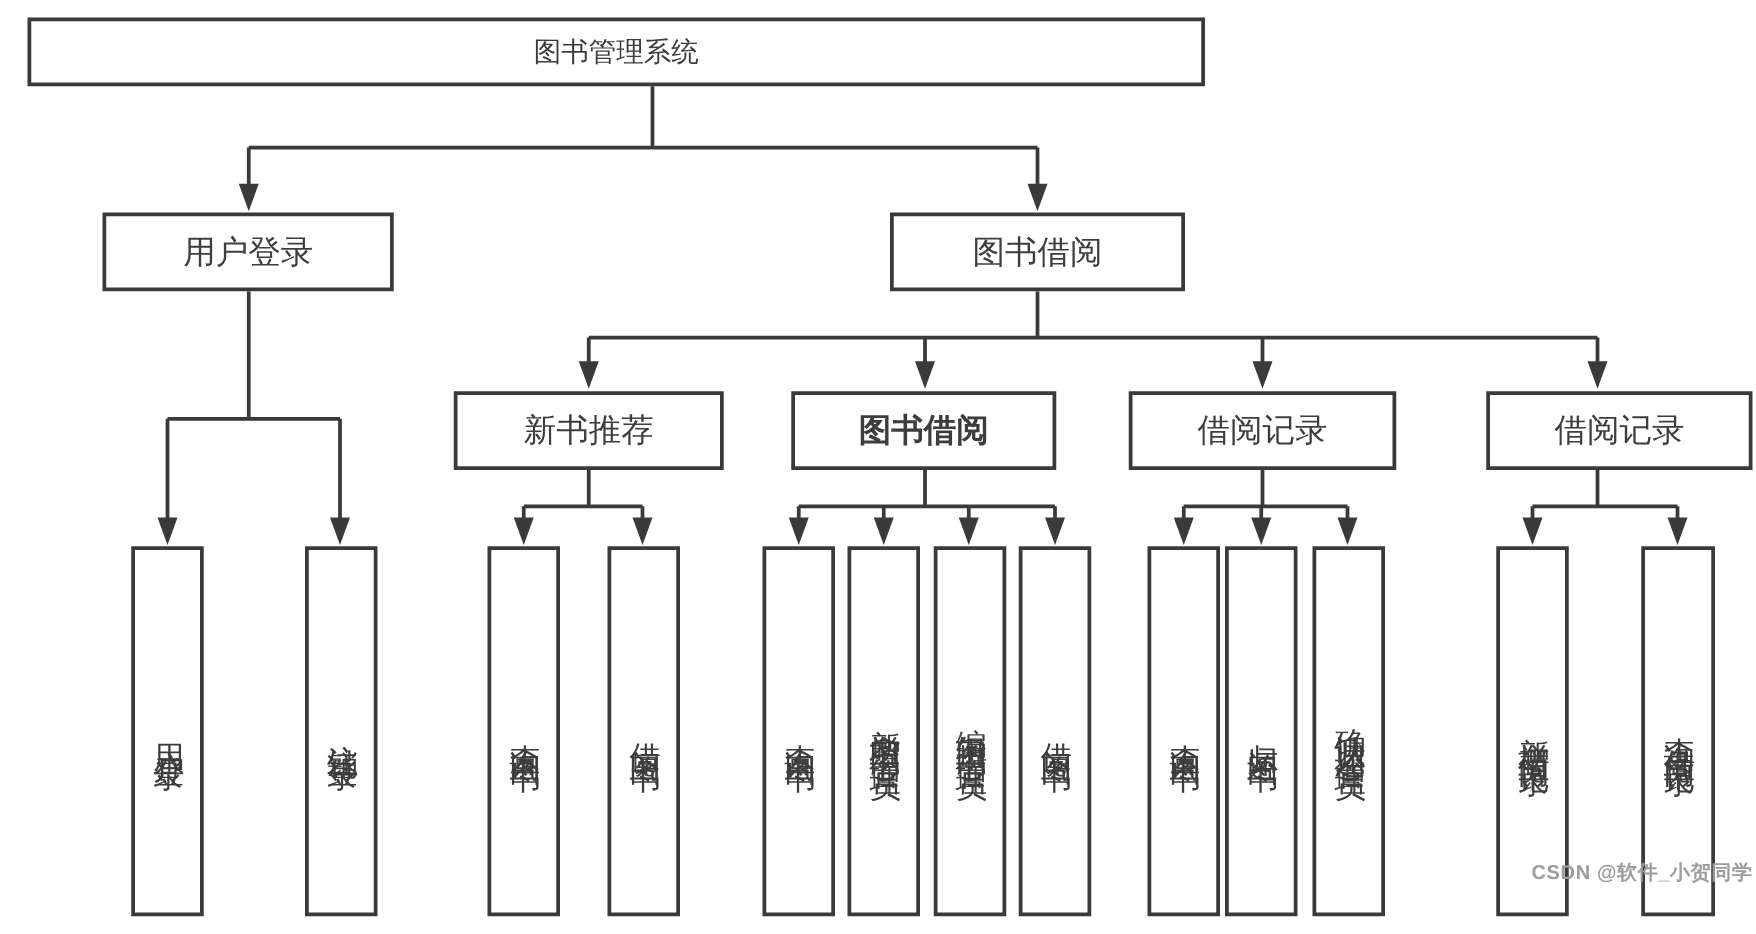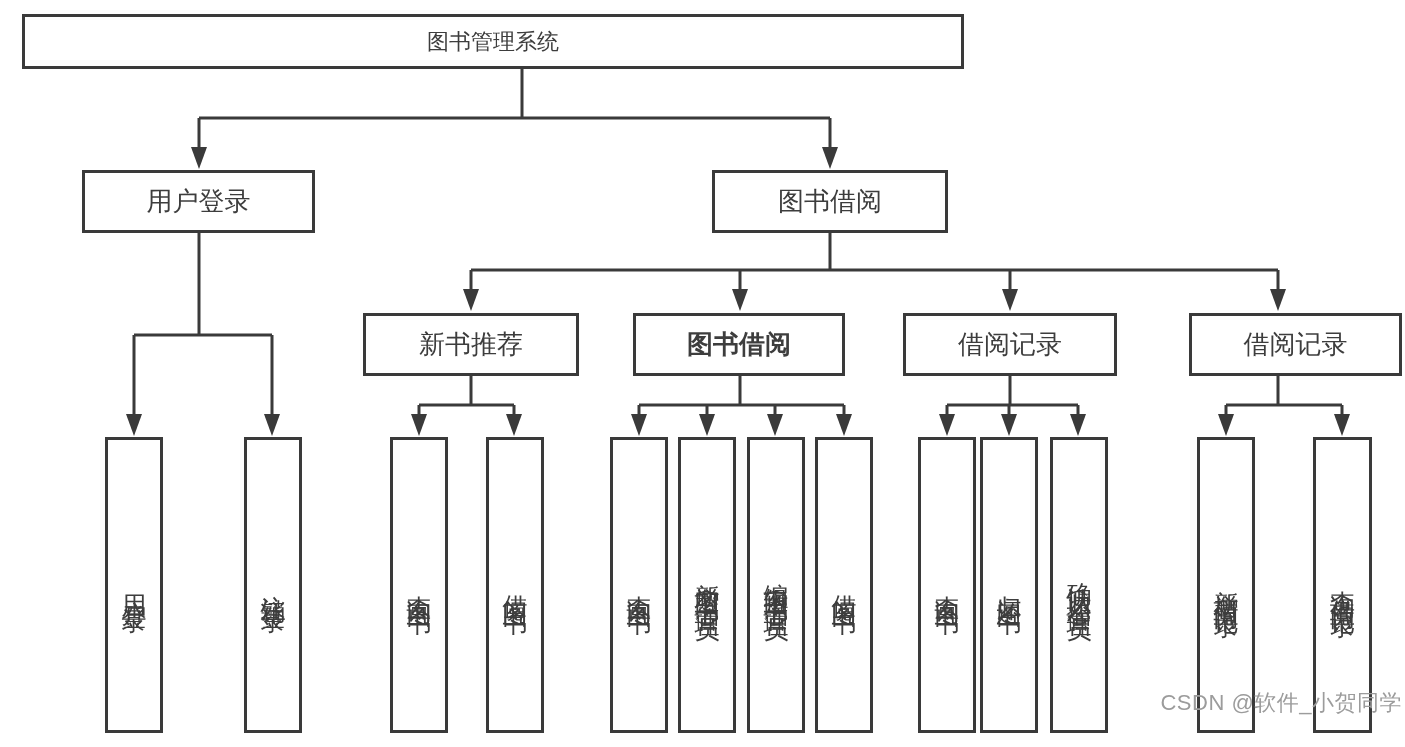--- a/index.html
+++ b/index.html
@@ -42,24 +42,25 @@
   .vtext{
     writing-mode:vertical-rl;
     text-orientation:mixed;
     letter-spacing:5px;
     line-height:1;
     white-space:nowrap;
   }
   .watermark{
     position:absolute;
     top:688px;right:3px;
-    font-size:22px;
+    font-size:16px;
     color:var(--wm);
     z-index:5;
     letter-spacing:0.5px;
+    font-weight:bold;
   }
 </style>
 </head>
 <body>
 
 <div class="canvas">
 
   <svg class="connectors" viewBox="0 0 1405 747" xmlns="http://www.w3.org/2000/svg">
 
     <path d="M522 68 V118 M199 118 H830 M199 118 V149 M830 118 V149"></path>

